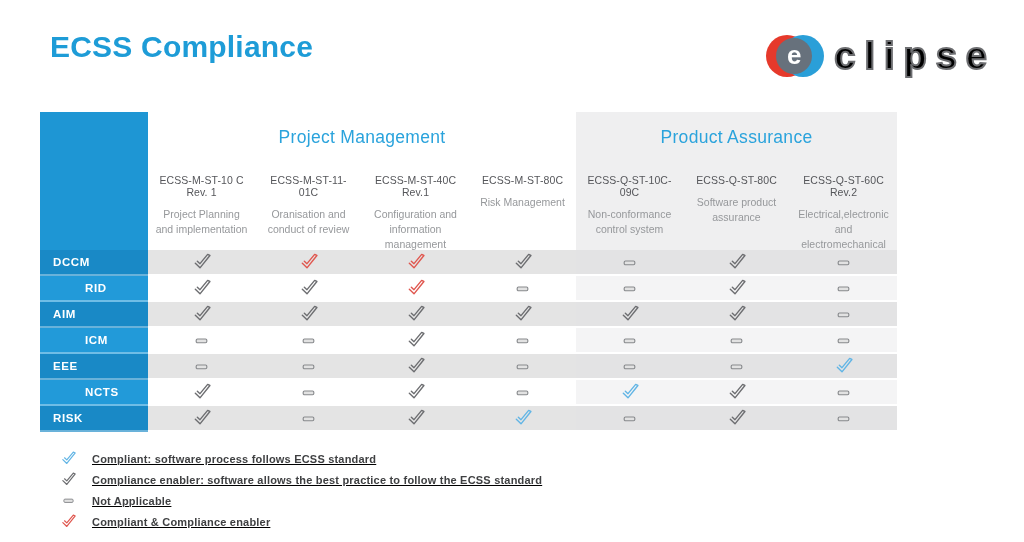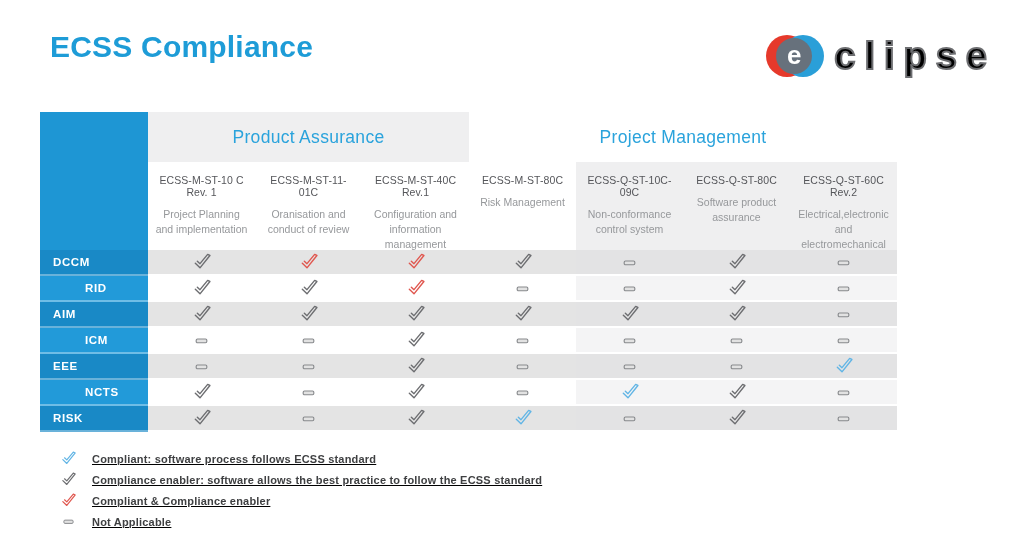--- a/index.html
+++ b/index.html
@@ -72,22 +72,22 @@
         <span class="circle c-gray">
           <span>e</span>
         </span>
       </div>
       <div class="logo-text">clipse</div>
     </div>
   </div>
 
   <div class="matrix">
       <div class="sidebar-top"></div>
+      <div class="group-cell" style="grid-column: span 4;">Project Management</div>
       <div class="group-cell bg-pa" style="grid-column: span 3;">Product Assurance</div>
-      <div class="group-cell" style="grid-column: span 4;">Project Management</div>
       <div class="sidebar-top"></div>
       <div class="colhead">
         <div class="code">ECSS-M-ST-10 C Rev. 1</div>
         <div class="colname">Project Planning and implementation</div>
       </div>
       <div class="colhead">
         <div class="code">ECSS-M-ST-11-01C</div>
         <div class="colname">Oranisation and conduct of review</div>
       </div>
       <div class="colhead">
@@ -376,29 +376,29 @@
       <div class="legend-item">
         <span class="legend-icon">
           <svg width="17" height="17" viewBox="0 0 24 24">
             <path d="M4 13.5 L9.6 19 L21.5 4.2 L18.8 2.9 L9.6 14 L6.4 11" fill="none" stroke="#6d6e71" stroke-width="1.7" stroke-linejoin="round" stroke-linecap="round"></path>
           </svg>
         </span>
         <span class="legend-label">Compliance enabler: software allows the best practice to follow the ECSS standard</span>
       </div>
       <div class="legend-item">
         <span class="legend-icon">
+          <svg width="13" height="13" viewBox="0 0 24 24">
+            <rect x="3.5" y="9.5" width="17" height="6" rx="2" fill="#e2e2e2" stroke="#87898c" stroke-width="1.8"></rect>
+          </svg>
+        </span>
+        <span class="legend-label">Not Applicable</span>
+      </div>
+      <div class="legend-item">
+        <span class="legend-icon">
           <svg width="17" height="17" viewBox="0 0 24 24">
             <path d="M4 13.5 L9.6 19 L21.5 4.2 L18.8 2.9 L9.6 14 L6.4 11" fill="none" stroke="#e0574f" stroke-width="1.7" stroke-linejoin="round" stroke-linecap="round"></path>
           </svg>
         </span>
         <span class="legend-label">Compliant &amp; Compliance enabler</span>
       </div>
-      <div class="legend-item">
-        <span class="legend-icon">
-          <svg width="13" height="13" viewBox="0 0 24 24">
-            <rect x="3.5" y="9.5" width="17" height="6" rx="2" fill="#e2e2e2" stroke="#87898c" stroke-width="1.8"></rect>
-          </svg>
-        </span>
-        <span class="legend-label">Not Applicable</span>
-      </div>
     </div>
 
 </div>
 
 </body></html>

